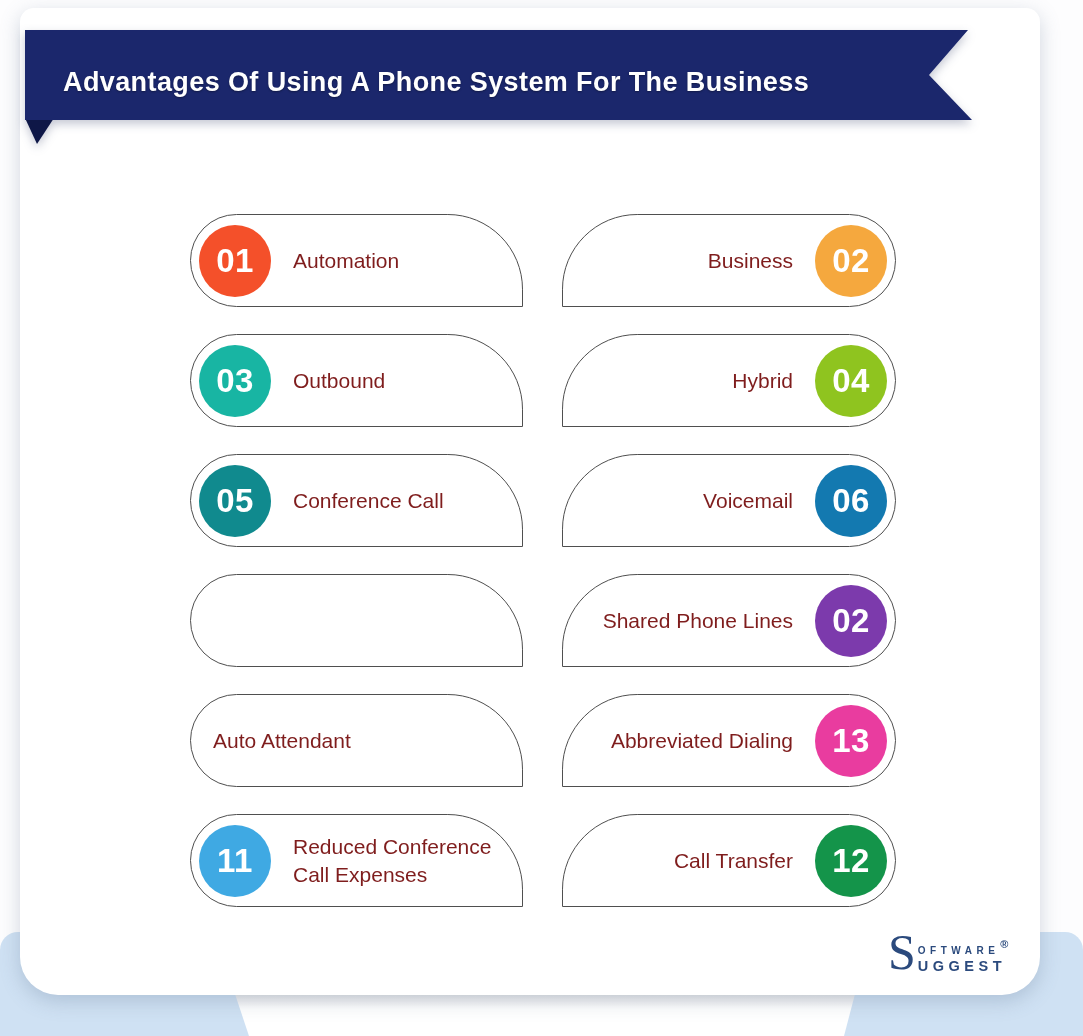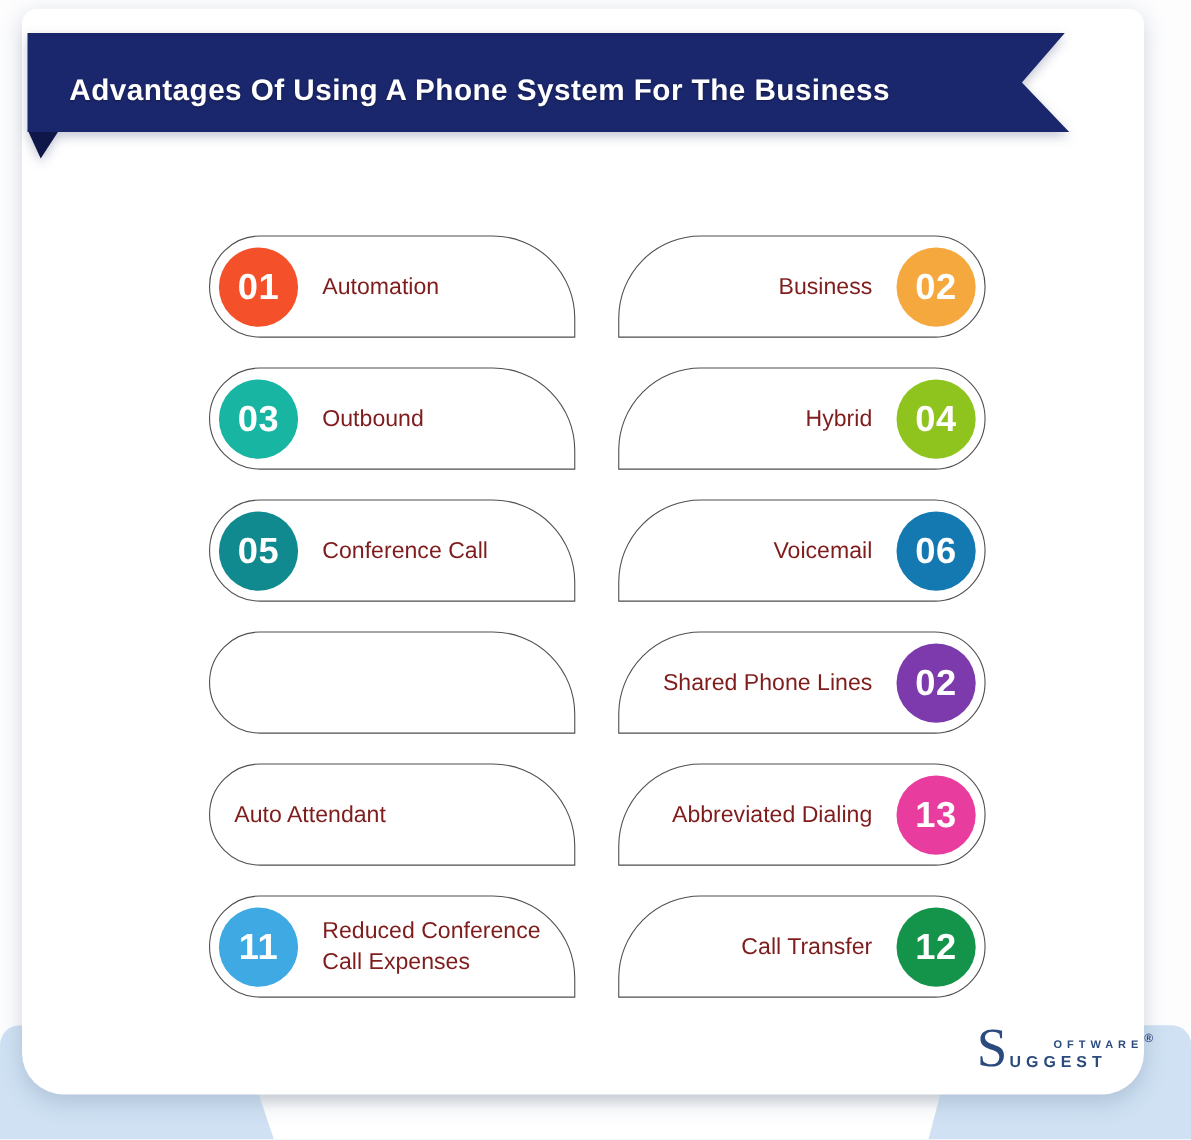--- a/index.html
+++ b/index.html
@@ -71,21 +71,21 @@
   }
   .logo-s{
     font-family:"Liberation Serif","DejaVu Serif",serif;
     font-size:50px;line-height:44px;font-weight:400;
   }
   .logo-col{display:flex;flex-direction:column;margin-left:2px;margin-top:6px;}
   .logo-line1,.logo-line2{
     font-size:14.5px;font-weight:bold;letter-spacing:4.5px;line-height:17px;
     font-variant:small-caps;
   }
-  .logo-line1{text-transform:none;margin-left:40px;}
+  .logo-line1{text-transform:none;}
   .logo-line2{text-transform:uppercase;}
   .logo-reg{font-size:11px;vertical-align:super;letter-spacing:0;margin-left:1px;}
 </style>
 </head>
 <body>
 
 <div class="bg-blue"></div>
 
 <div class="sheet-under"></div>
 

